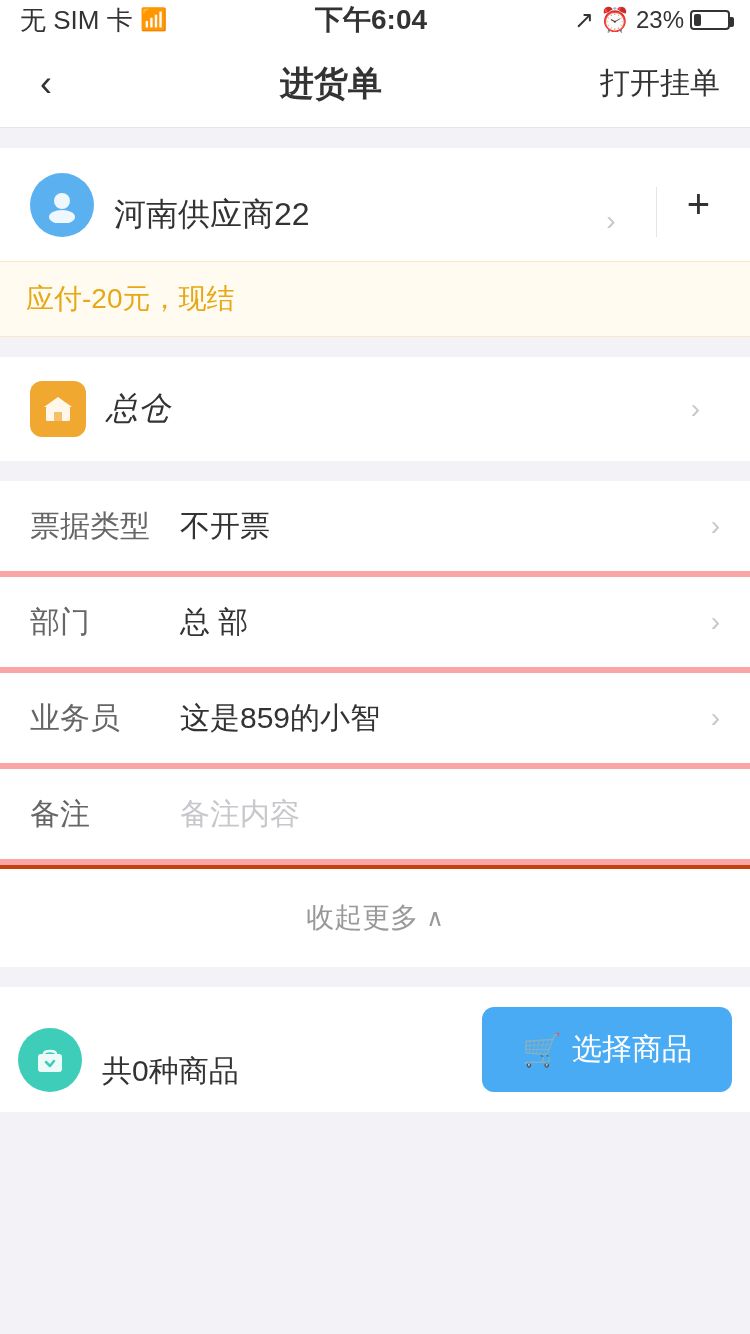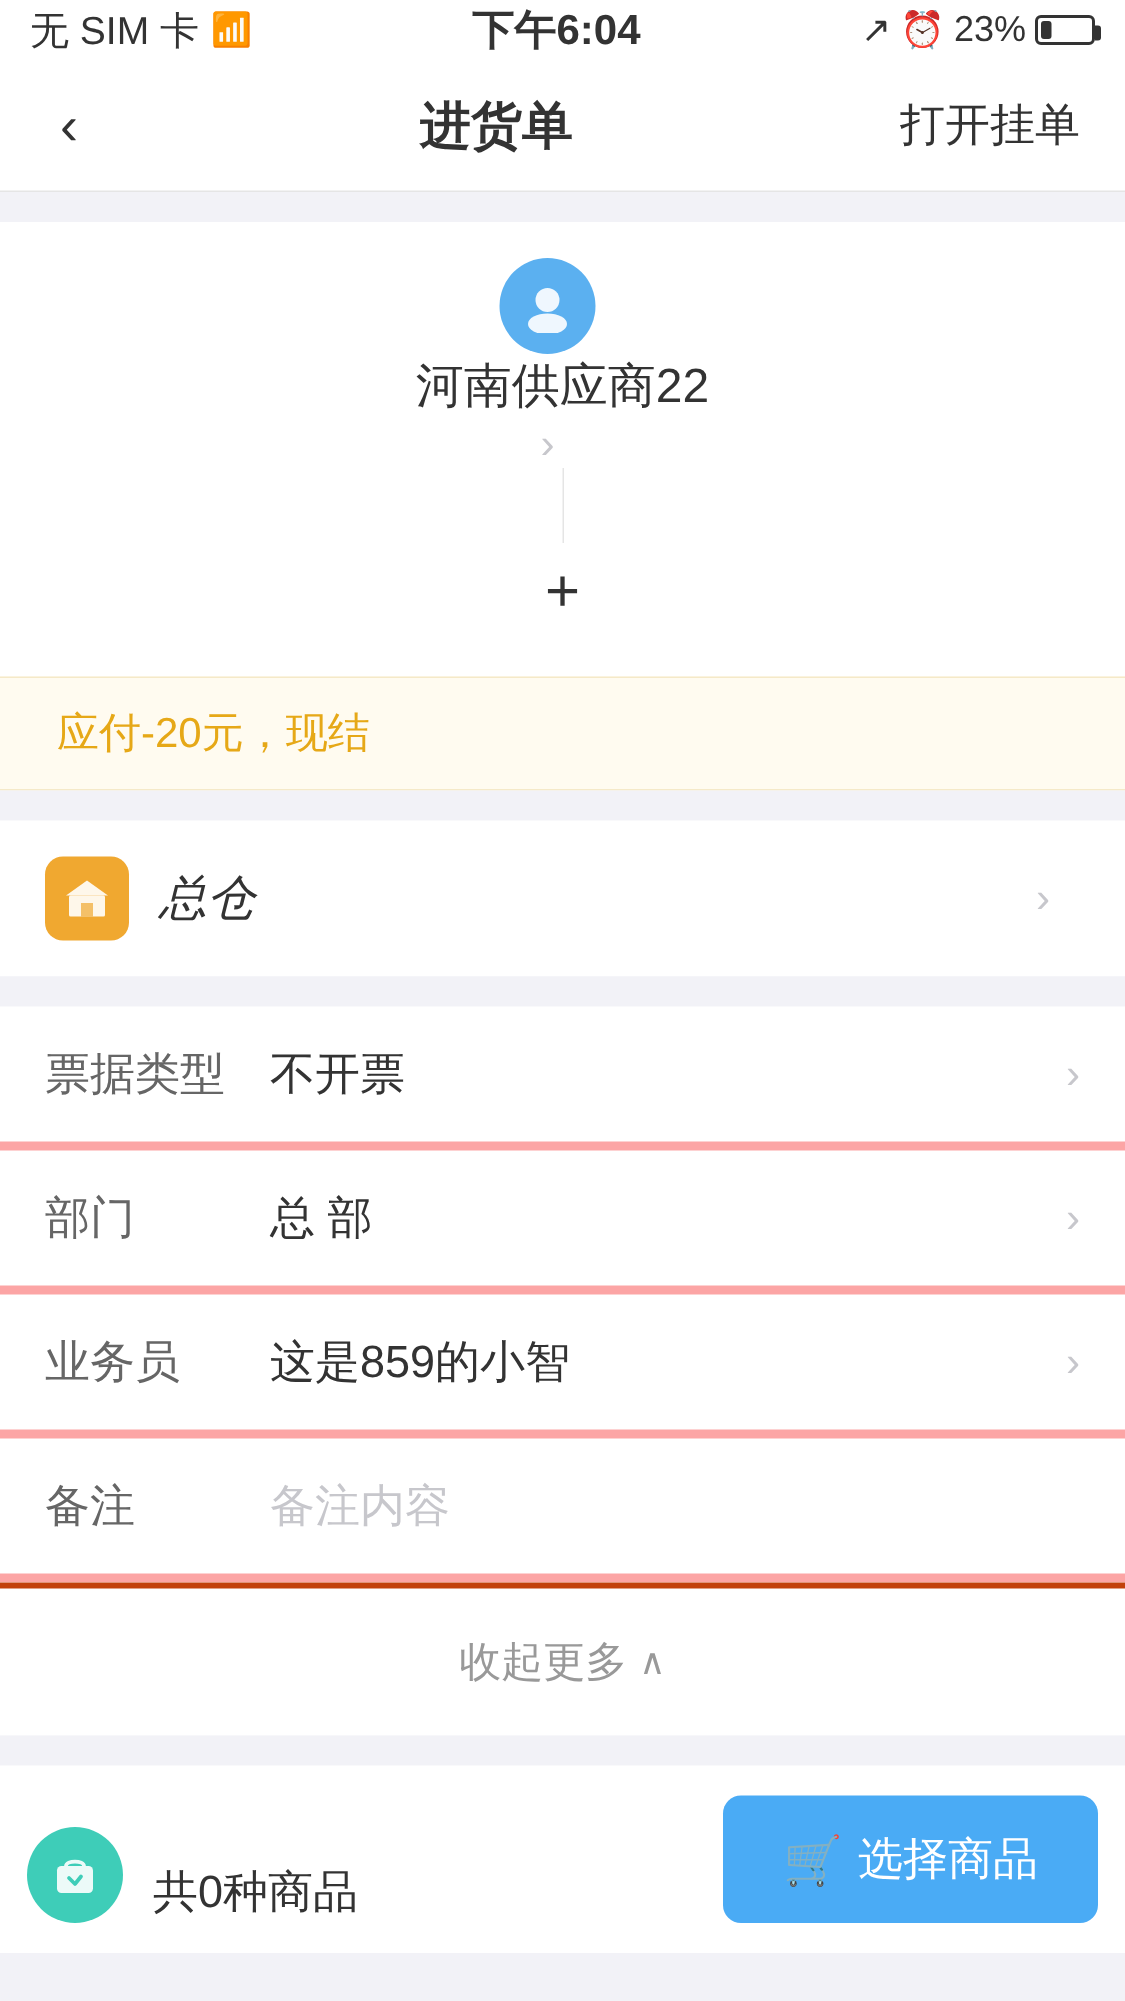--- a/index.html
+++ b/index.html
@@ -80,24 +80,23 @@
 
     
     .card {
       background: #fff;
     }
 
     
     .supplier-row {
       background: #fff;
       display: flex;
-      align-items: center;
+      align-items: flex-end;
       padding: 24px 30px;
       min-height: 88px;
-      flex-direction: column;
     }
     .supplier-avatar {
       width: 64px; height: 64px;
       border-radius: 50%;
       background: #5bb0f0;
       display: flex; align-items: center; justify-content: center;
       margin-right: 20px;
       flex-shrink: 0;
     }
     .supplier-avatar svg { width: 36px; height: 36px; }
@@ -120,21 +119,21 @@
     .add-btn {
       font-size: 40px;
       color: #333;
       padding: 10px;
       cursor: pointer;
     }
 
     
     .notice-bar {
       background: #fffbf0;
-      padding: 18px 38px;
+      padding: 18px 26px;
       font-size: 28px;
       color: #e6a817;
       border-top: 1px solid #f5e9c8;
       border-bottom: 1px solid #f5e9c8;
     }
 
     
     .warehouse-row {
       background: #fff;
       display: flex;

